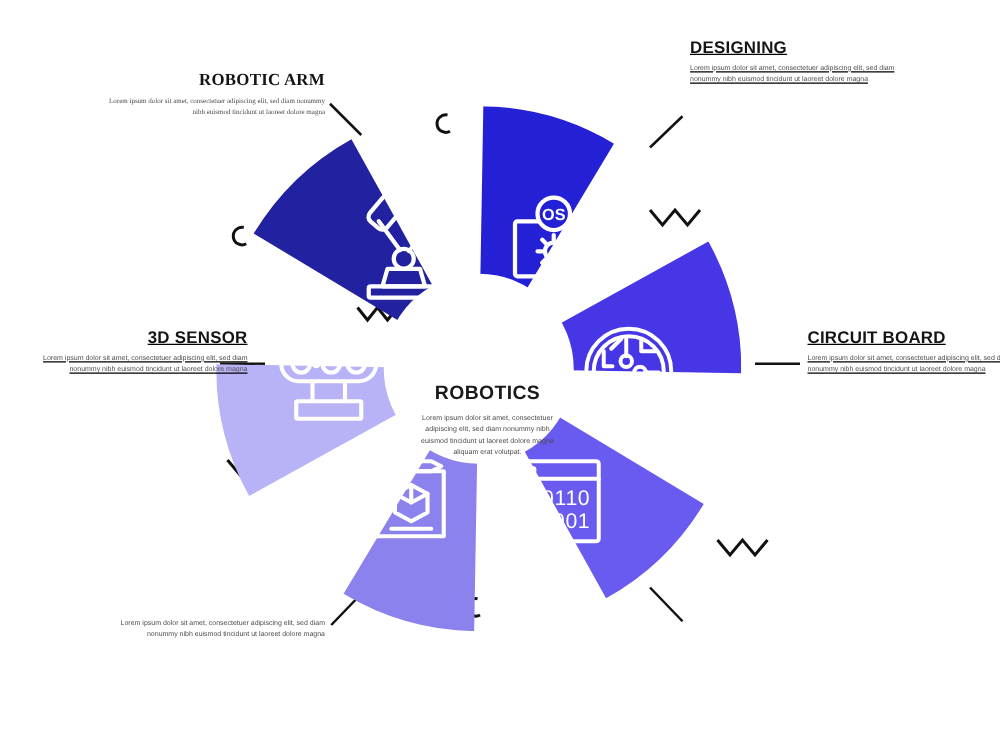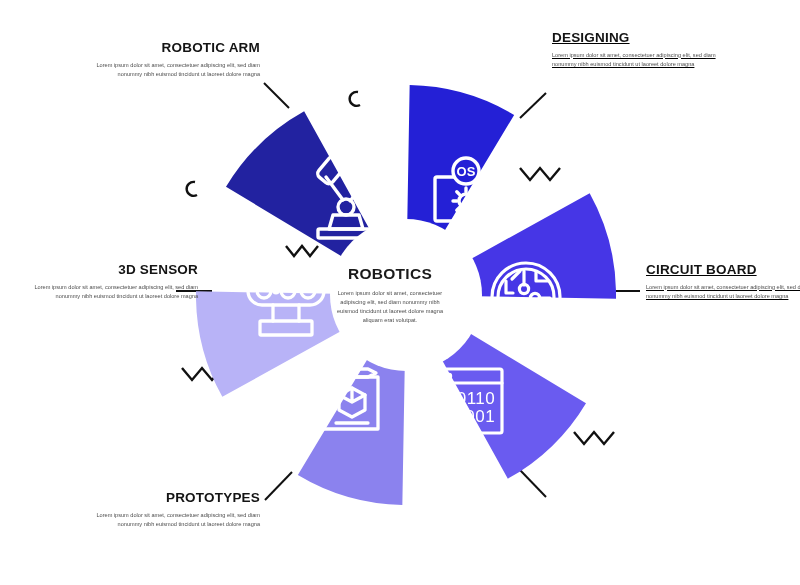--- a/index.html
+++ b/index.html
@@ -4,31 +4,31 @@
 <style>
   * { box-sizing: border-box; margin: 0; padding: 0; }
   html, body {
     width: 800px; height: 585px;
     background: #ffffff;
     font-family: "Liberation Sans", sans-serif;
     overflow: hidden;
   }
   #stage { position: relative; width: 800px; height: 585px; background:#fff; }
 
-  .donut-wrap { position: absolute; left: 196px; top: 85px; width: 420px; height: 420px; }
+  .donut-wrap { position: absolute; left: 173px; top: 85px; width: 420px; height: 420px; }
   .donut-svg { display: block; width: 420px; height: 420px; }
 
   .deco-svg { position:absolute; left:0; top:0; width:800px; height:585px; pointer-events:none; }
 
   .center-text {
     position: absolute;
     left: 318px; top: 223px;
     width: 144px; height: 144px;
     display: flex; flex-direction: column;
-    align-items: center; justify-content: center;
+    align-items: center; justify-content: flex-end;
     text-align: center;
   }
   .center-title {
     font-size: 15.5px; font-weight: bold; color: #1a1a1a;
     letter-spacing: 0.3px; line-height: 1.12; text-transform: uppercase;
   }
   .center-body {
     margin-top: 7px;
     font-size: 5.6px; color: #4a4a4a; line-height: 1.62; letter-spacing: 0.05px;
     max-width: 112px;
@@ -41,23 +41,23 @@
     font-size: 13.5px; font-weight: bold; color: #141414;
     letter-spacing: 0.2px; line-height: 1.16; text-transform: uppercase;
   }
   .label .body {
     margin-top: 5px; font-size: 5.6px; color: #4d4d4d; line-height: 1.66;
   }
   .label.right-align { text-align: right; }
   .label.left-align  { text-align: left; text-decoration: underline; }
 
   
-  #lbl-robotic-arm      { left: 84px;  top: 40px;  }
+  #lbl-robotic-arm      { left: 84px;  top: 56px; font-family: Liberation Serif, serif;  }
   #lbl-designing        { left: 552px; top: 30px;  }
-  #lbl-3d-sensor        { left: 22px;  top: 262px; }
+  #lbl-3d-sensor        { left: 22px;  top: 262px; text-decoration: underline; }
   #lbl-circuit-board    { left: 646px; top: 262px; }
   #lbl-prototypes       { left: 84px;  top: 490px; }
   #lbl-binary-code      { left: 544px; top: 490px; }
 </style>
 </head>
 <body>
 
 <div id="stage">
 
   <svg class="deco-svg" viewBox="0 0 800 585">
@@ -195,18 +195,17 @@
     <div class="ttl">3D SENSOR</div>
     <div class="body">Lorem ipsum dolor sit amet, consectetuer adipiscing elit, sed diam nonummy nibh euismod tincidunt ut laoreet dolore magna</div>
   </div>
 
   <div class="label left-align" id="lbl-circuit-board">
     <div class="ttl">CIRCUIT BOARD</div>
     <div class="body">Lorem ipsum dolor sit amet, consectetuer adipiscing elit, sed diam nonummy nibh euismod tincidunt ut laoreet dolore magna</div>
   </div>
 
   <div class="label right-align" id="lbl-prototypes">
-    <div class="ttl">PROTOTYPES</div>
     <div class="body">Lorem ipsum dolor sit amet, consectetuer adipiscing elit, sed diam nonummy nibh euismod tincidunt ut laoreet dolore magna</div>
   </div>
 
 
 </div>
 
 </body></html>

